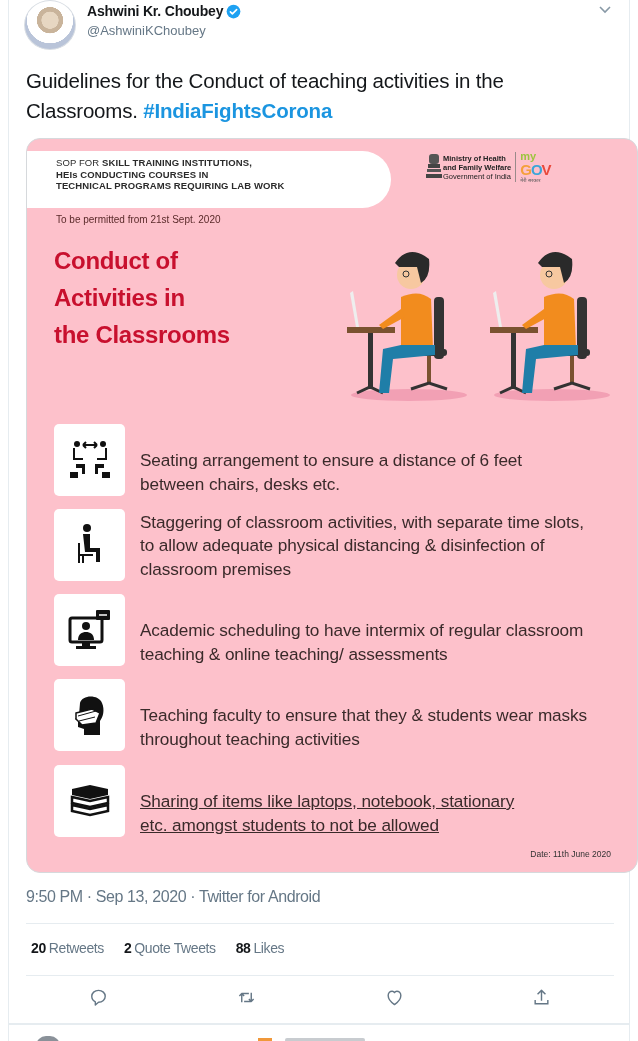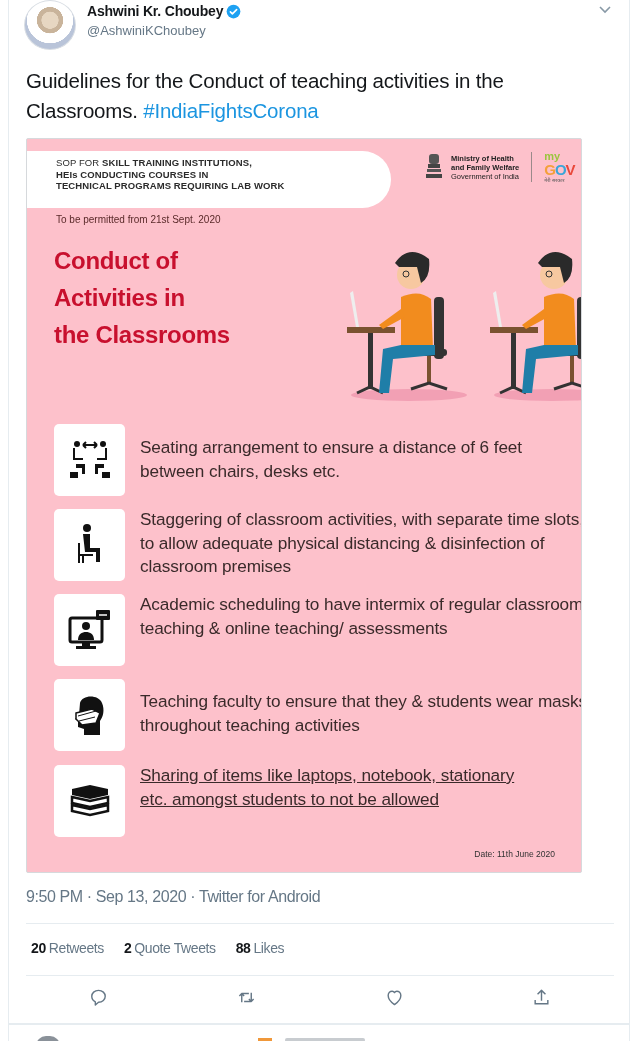--- a/index.html
+++ b/index.html
@@ -5,43 +5,43 @@
   html, body { margin:0; padding:0; background:#ffffff; }
   body { width:638px; height:1041px; overflow:hidden; position:relative; font-family:"Liberation Sans", sans-serif; color:#14171a; }
   .frame { position:absolute; left:8px; top:0; width:622px; height:1041px; border-left:1px solid #e6ecf0; border-right:1px solid #e6ecf0; box-sizing:border-box; }
   .avatar { position:absolute; left:24px; top:0; width:52px; height:50px; border-radius:50%; background:radial-gradient(circle at 50% 40%, #e7d7c2 0 22%, #c9b49b 23% 34%, #ffffff 35% 60%, #b9c4d9 61% 100%); border:1px solid #d8dde3; box-sizing:border-box; }
   .name-row { position:absolute; left:87px; top:3px; display:flex; align-items:center; gap:3px; }
   .name { font-weight:bold; font-size:14px; color:#14171a; letter-spacing:-0.2px; }
   .verified { width:15px; height:15px; }
   .handle { position:absolute; left:87px; top:23px; font-size:13px; color:#657786; }
   .caret { position:absolute; left:598px; top:4px; width:14px; height:12px; }
   .tweet-text { position:absolute; left:26px; top:66px; width:590px; font-size:20.5px; line-height:30px; color:#14171a; letter-spacing:-0.2px; }
-  .hashtag { color:#1b95e0; }
-
-  .card { position:absolute; left:26px; top:138px; width:556px; height:735px; background:#fdc1cb; border:1px solid #d6d9dc; border-radius:2px; box-sizing:border-box; overflow:hidden; }
+  .hashtag { color:#1b95e0;font-weight:bold; }
+
+  .card { position:absolute; left:26px; top:138px; width:612px; height:735px; background:#fdc1cb; border:1px solid #d6d9dc; border-radius:14px; box-sizing:border-box; overflow:hidden; }
   .sop-pill { position:absolute; left:0; top:12px; width:364px; height:57px; background:#ffffff; border-radius:0 30px 30px 0; }
   .sop-text { position:absolute; left:29px; top:18px; font-size:9.5px; line-height:11.5px; color:#2b2b2b; font-weight:bold; letter-spacing:0.1px; }
   .sop-text .light { font-weight:normal; }
   .permit { position:absolute; left:29px; top:75px; font-size:10px; color:#5a2a2a; }
-  .logos { position:absolute; left:398px; top:12px; display:flex; align-items:center; gap:8px; }
+  .logos { position:absolute; left:398px; top:12px; display:flex; align-items:center; gap:0; }
   .emblem { width:18px; height:30px; }
   .ministry { font-size:7.5px; line-height:9px; color:#222; }
   .ministry b { font-weight:bold; }
   .vsep { width:1px; height:30px; background:#9a8a8a; margin:0 4px; }
   .mygov { display:flex; flex-direction:column; align-items:flex-start; line-height:1; }
   .mygov .my { font-size:11px; font-weight:bold; color:#9bc53d; }
   .mygov .gov { font-size:15px; font-weight:bold; letter-spacing:-1px; }
   .mygov .tag { font-size:5px; color:#555; margin-top:1px; }
 
   .headline { position:absolute; left:27px; top:103px; font-size:24px; line-height:37px; font-weight:bold; color:#c8102e; letter-spacing:-0.3px; }
   .illus { position:absolute; top:98px; width:140px; height:170px; }
   .illus1 { left:312px; }
   .illus2 { left:455px; }
 
-  .item { position:absolute; left:27px; display:flex; align-items:flex-start; }
+  .item { position:absolute; left:27px; display:flex; align-items:flex-end; }
   .icon-box { width:71px; height:72px; background:#ffffff; border-radius:5px; display:flex; align-items:center; justify-content:center; flex-shrink:0; }
   .icon-box svg { width:48px; height:48px; }
   .item-text { margin-left:15px; font-size:17.2px; line-height:23.5px; color:#3a2a2a; letter-spacing:-0.1px; }
   .date-note { position:absolute; right:26px; top:710px; font-size:8.5px; color:#333; }
 
   .meta { position:absolute; left:26px; top:888px; font-size:16px; color:#657786; letter-spacing:-0.4px; }
   .hr { position:absolute; left:26px; width:588px; height:1px; background:#e6ecf0; }
   .stats { position:absolute; left:31px; top:940px; font-size:14px; color:#657786; display:flex; gap:20px; letter-spacing:-0.4px; }
   .stats b { color:#14171a; font-weight:bold; margin-right:3px; }
   .actions { position:absolute; left:26px; top:985px; width:588px; height:30px; }

